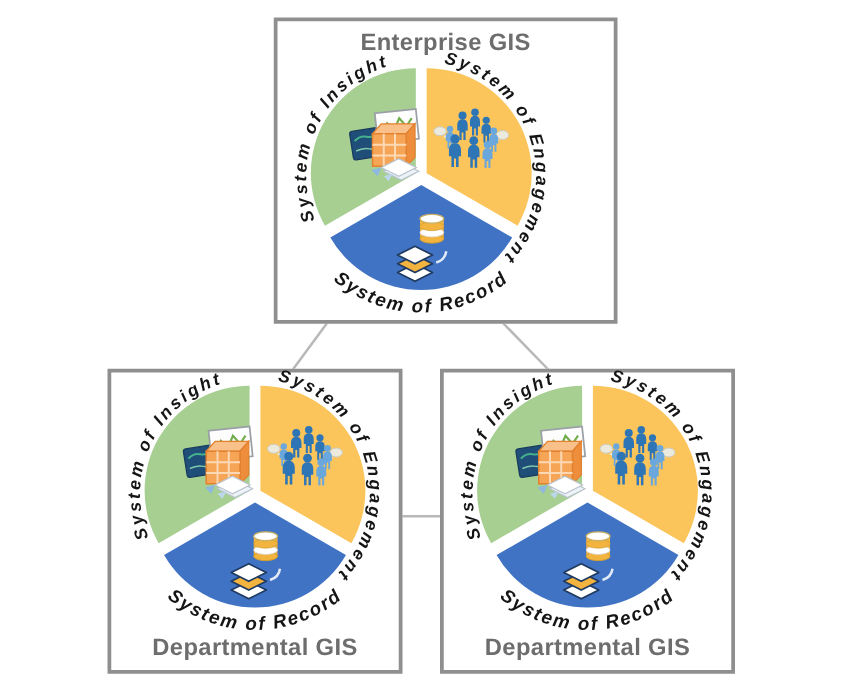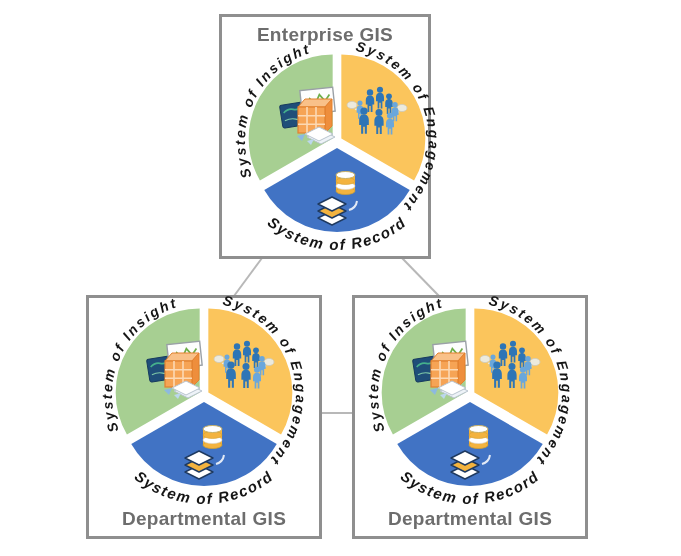--- a/index.html
+++ b/index.html
@@ -5,21 +5,21 @@
   html,body { margin:0; padding:0; }
   body {
     width:681px; height:556px; position:relative; background:#ffffff;
     font-family:"Liberation Sans", sans-serif; overflow:hidden;
   }
   #connectors { position:absolute; left:0; top:0; width:681px; height:556px; z-index:0; }
   .node {
     position:absolute; box-sizing:border-box; background:#ffffff;
     border:3px solid #8f8f8f; z-index:1;
   }
-  #node-enterprise { left:219px; top:14px;  width:212px; height:245px; }
+  #node-enterprise { left:219px; top:14px;  width:275px; height:245px; }
   #node-dept-left  { left:86px;  top:295px; width:236px; height:244px; }
   #node-dept-right { left:352px; top:295px; width:236px; height:244px; }
   .node-title {
     position:absolute; left:0; width:100%; text-align:center;
     font-weight:700; font-size:19px; color:#6d6d6d; letter-spacing:0.3px;
   }
   .title-top    { top:7px; }
   .title-bottom { bottom:6px; }
   .pie { position:absolute; left:-6.5px; width:242px; height:226px; }
   .pie-low  { top:14px; }   

